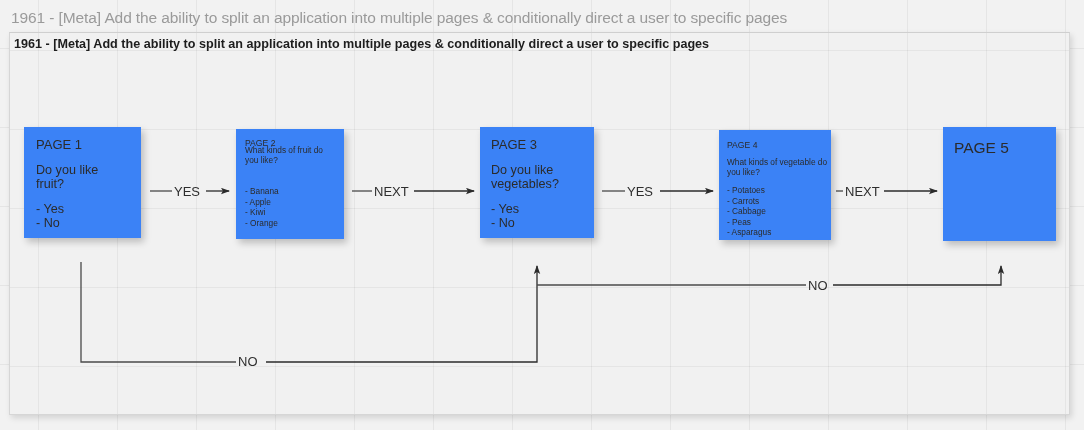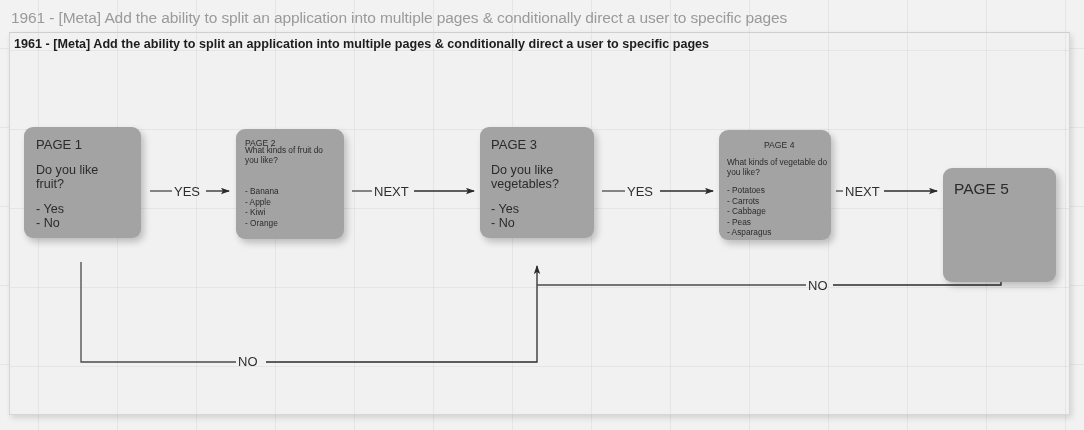--- a/index.html
+++ b/index.html
@@ -84,25 +84,24 @@
     left: 4px;
     top: 36px;
     font-size: 11.6px;
     color: #333333;
     white-space: nowrap;
   }
 
   
   .sticky {
     position: absolute;
-    background: #a3a3a3;
+    background: #3b82f6;
     box-sizing: border-box;
     box-shadow: 3px 4px 7px rgba(0,0,0,0.22);
     overflow: hidden;
-    border-radius: 9px;
   }
   .sticky-title {
     color: #2b2b2b;
     white-space: nowrap;
   }
   .sticky-body {
     color: #2b2b2b;
     white-space: pre-line;
   }
   .sticky-list {
@@ -132,25 +131,25 @@
   #note-page2 .sticky-title { position:absolute; left:9px; top:9px; }
   #note-page2 .sticky-body  { position:absolute; left:9px; top:17px; }
   #note-page2 .sticky-list  { position:absolute; left:9px; top:57px; }
 
   #note-page3 { left: 480px; top: 127px; width: 114px; height: 111px; }
   #note-page3 .sticky-title { position:absolute; left:11px; top:10px; }
   #note-page3 .sticky-body  { position:absolute; left:11px; top:36px; }
   #note-page3 .sticky-list  { position:absolute; left:11px; top:75px; }
 
   #note-page4 { left: 719px; top: 130px; width: 112px; height: 110px; }
-  #note-page4 .sticky-title { position:absolute; left:8px; top:10px;margin-left:37px; }
+  #note-page4 .sticky-title { position:absolute; left:8px; top:10px; }
   #note-page4 .sticky-body  { position:absolute; left:8px; top:28px; }
   #note-page4 .sticky-list  { position:absolute; left:8px; top:55px; }
 
-  #note-page5 { left: 943px; top: 127px; width: 113px; height: 114px; margin-top: 41px; }
+  #note-page5 { left: 943px; top: 127px; width: 113px; height: 114px; }
   #note-page5 .sticky-title { position:absolute; left:11px; top:12px; }
   #note-page5 .sticky-body  { position:absolute; left:11px; top:49px; }
 
   
   #connectors {
     position: absolute;
     left: 0; top: 0;
     width: 1084px; height: 430px;
     pointer-events: none;
   }

